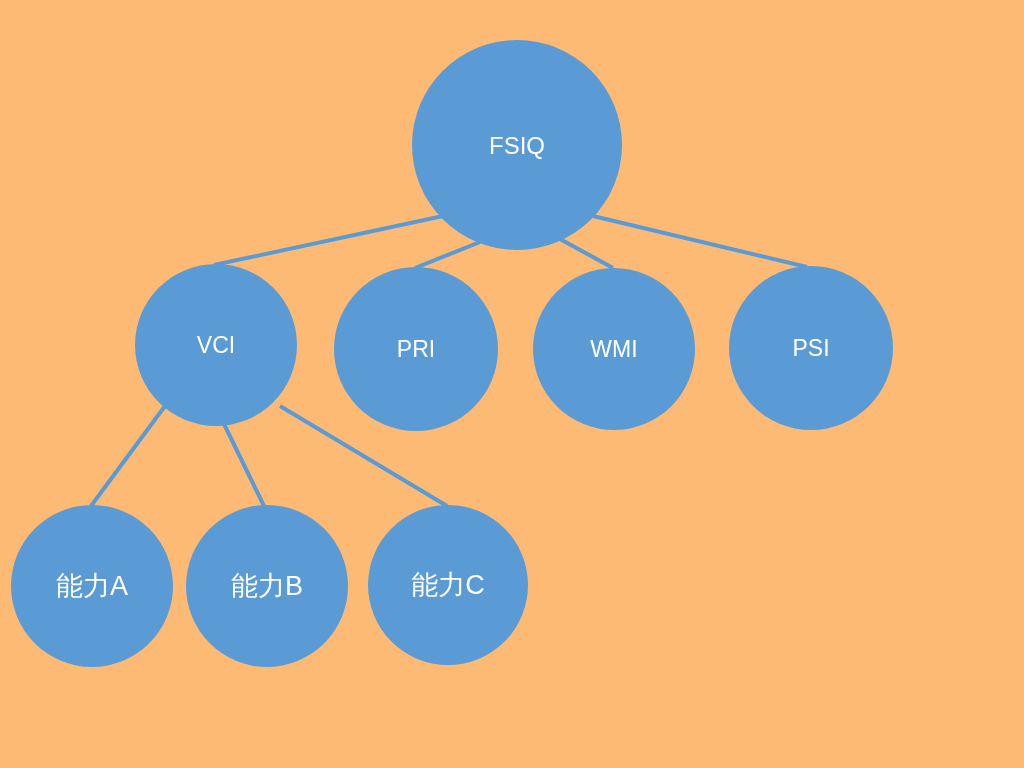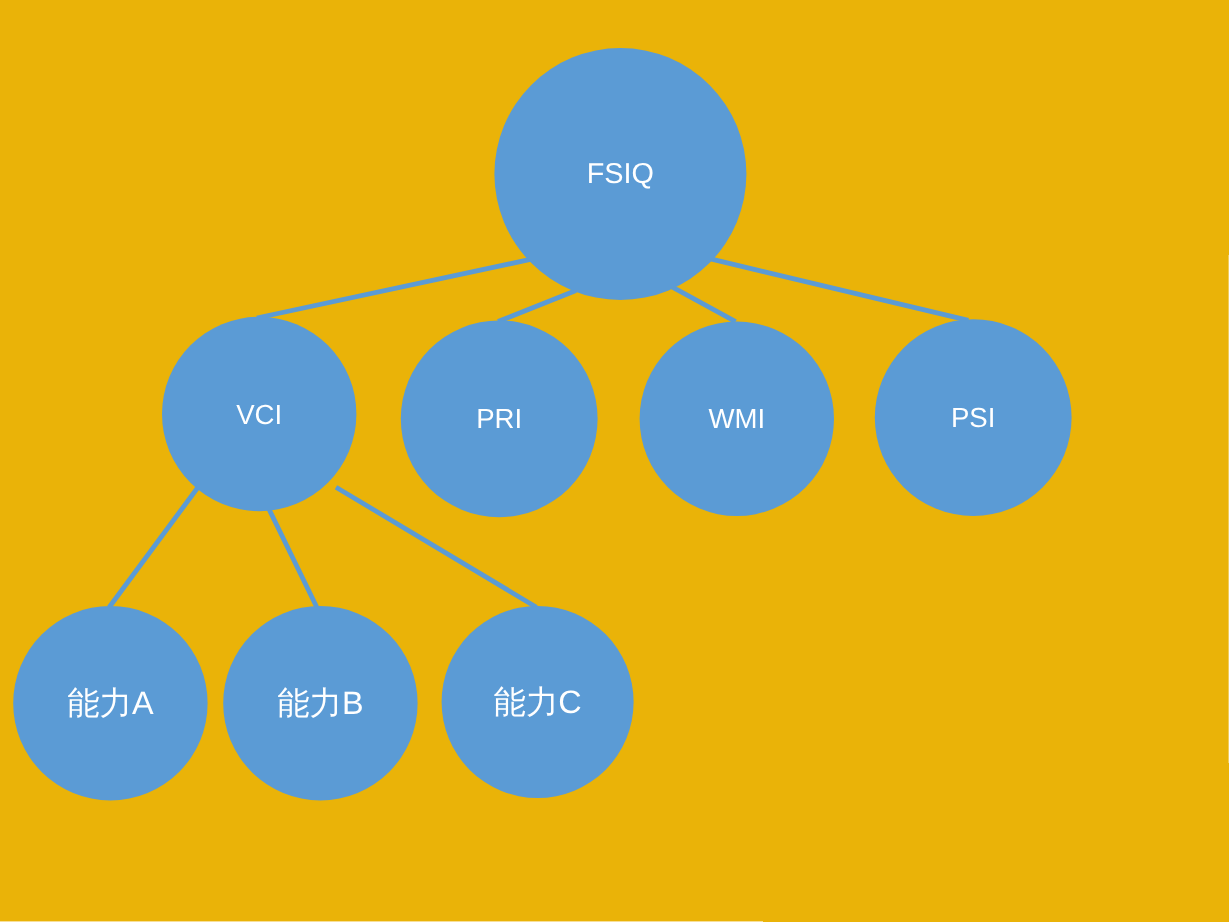--- a/index.html
+++ b/index.html
@@ -4,21 +4,21 @@
 <style>
   html, body {
     margin: 0;
     padding: 0;
     background: #ffffff;
   }
   .stage {
     position: relative;
     width: 1024px;
     height: 768px;
-    background: #eab308;
+    background: #fdba74;
     overflow: hidden;
     font-family: "Liberation Sans", "DejaVu Sans", sans-serif;
   }
   svg {
     display: block;
     width: 1024px;
     height: 768px;
   }
   svg text {
     font-family: "Liberation Sans", "DejaVu Sans", sans-serif;

